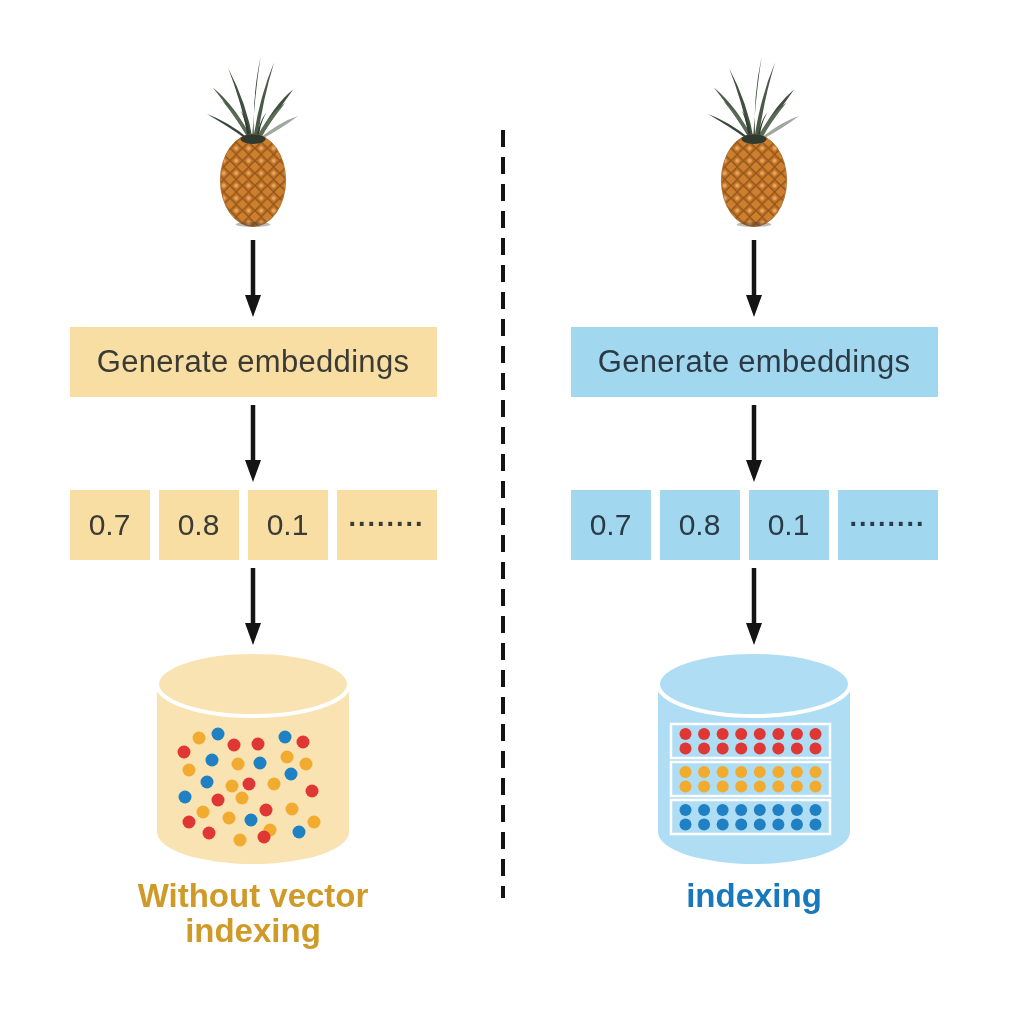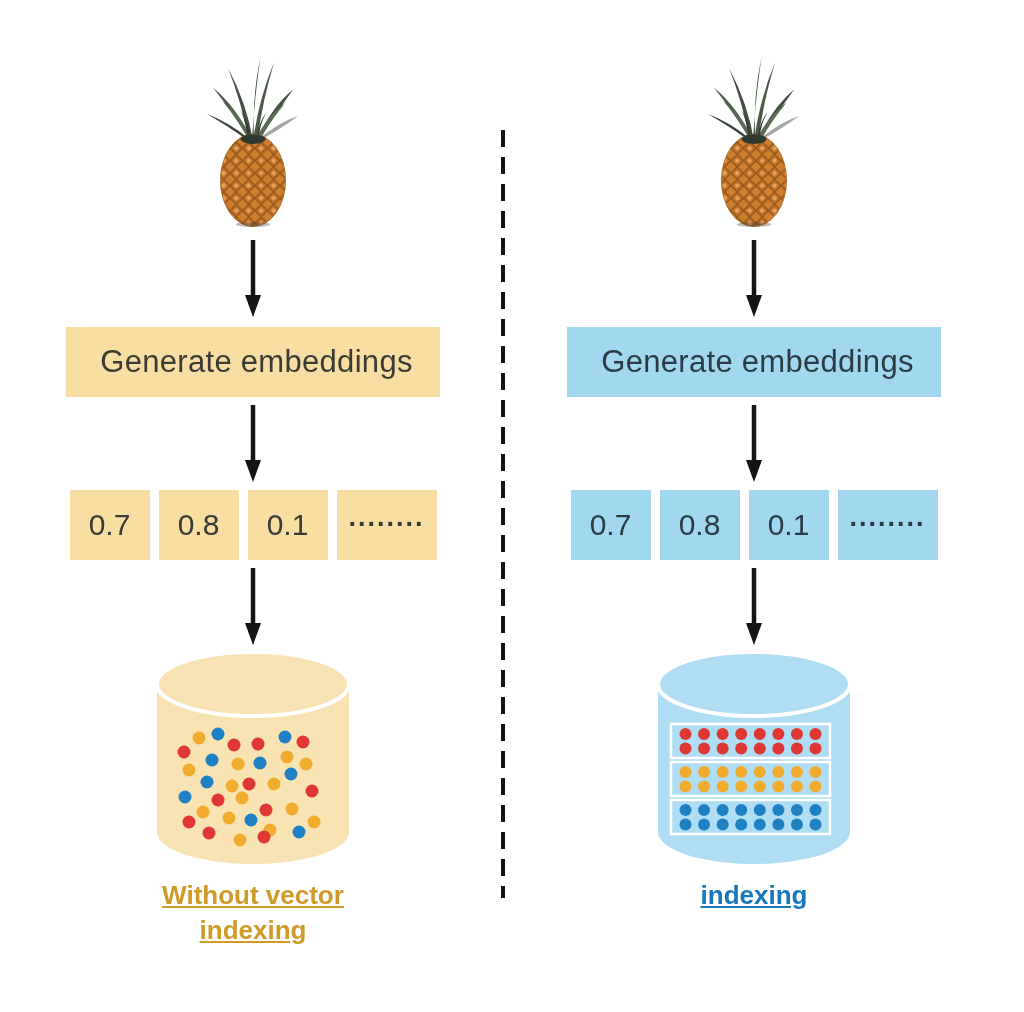--- a/index.html
+++ b/index.html
@@ -19,38 +19,38 @@
   .col-right{left:504px;}
   .pineapple{margin-top:54px;width:96px;height:174px;}
   .arrow{display:block;}
   .arrow-1{margin-top:12px;}
   .arrow-2{margin-top:8px;}
   .arrow-3{margin-top:8px;}
   .stepbox{
     margin-top:9px;width:367px;height:70px;
     display:flex;align-items:center;justify-content:center;
     background:var(--box-fill);color:var(--text);
-    font-size:31px;letter-spacing:0.3px;padding-left:7px;
+    font-size:31px;letter-spacing:0.3px;
   }
   .vrow{
     margin-top:7px;width:367px;height:70px;display:flex;gap:9px;
   }
   .vcell{
     background:var(--box-fill);color:var(--text);
     width:80px;height:70px;flex:0 0 auto;
     display:flex;align-items:center;justify-content:center;
     font-size:30px;
   }
   .vcell.wide{flex:1 1 auto;width:auto;}
   .vcell.dots{font-size:27px;letter-spacing:2px;padding-bottom:15px;box-sizing:border-box;font-weight:700;}
   .cylinder{margin-top:2px;}
   .cyl-fill{fill:var(--cyl-fill);}
   .caption{
     margin-top:10px;text-align:center;color:var(--caption);
-    font-size:26px;font-weight:700;line-height:35px;text-decoration:underline;
+    font-size:33px;font-weight:700;line-height:35px;
   }
 </style>
 </head>
 <body>
 
 <svg width="0" height="0" style="position:absolute" aria-hidden="true">
   <defs>
     <pattern id="pinetex" patternUnits="userSpaceOnUse" width="13" height="13">
       <rect width="13" height="13" fill="#CE7F2E"></rect>
       <path d="M0,6.5 L6.5,0 L13,6.5 L6.5,13 Z" fill="#C27227" stroke="#8E5519" stroke-width="1.3"></path>

